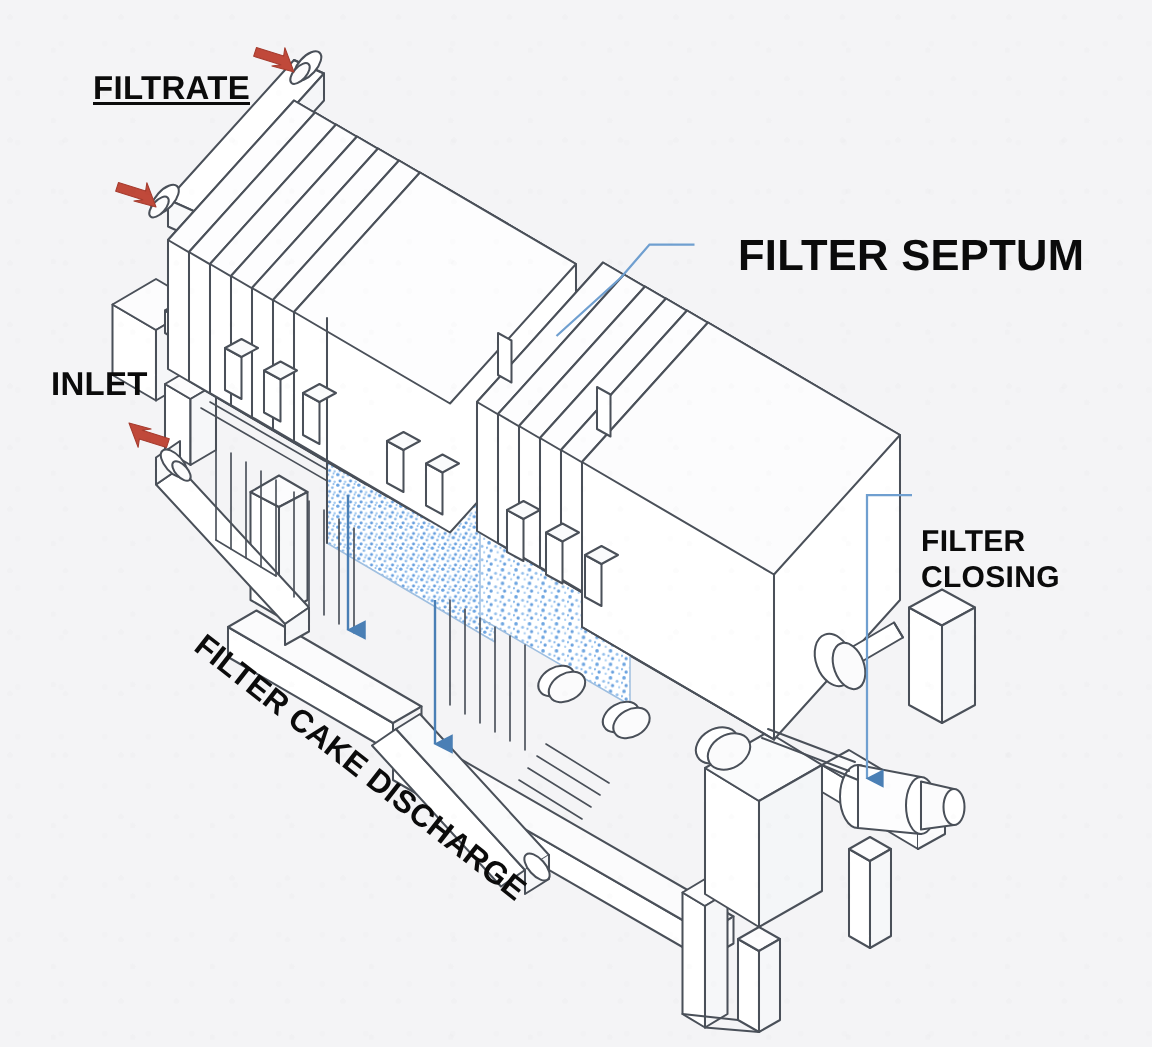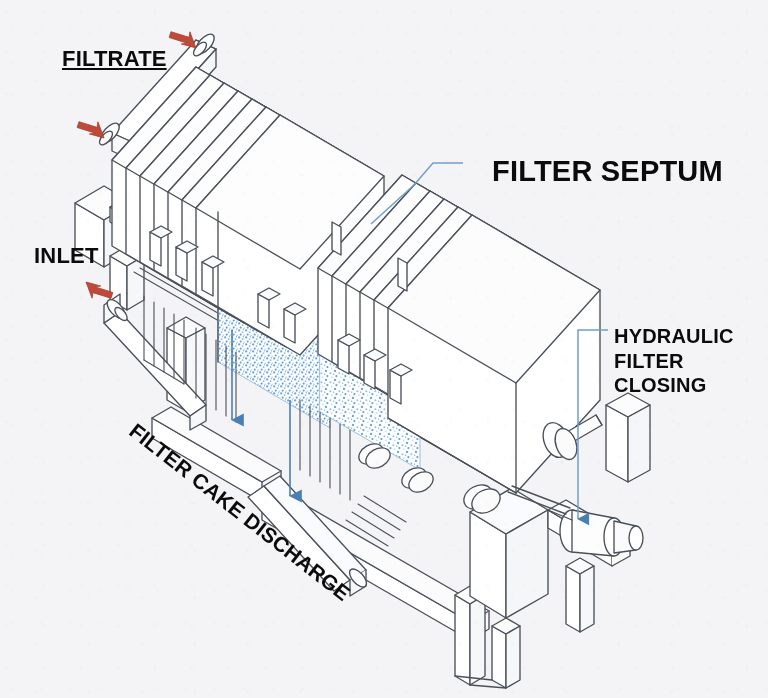--- a/index.html
+++ b/index.html
@@ -348,13 +348,13 @@
   </g>
 </svg>
 </div>
 
 <div class="noisefilm"></div>
 
 <div class="lbl" id="lbl-filtrate">FILTRATE</div>
 <div class="lbl" id="lbl-inlet">INLET</div>
 <div class="lbl" id="lbl-septum">FILTER SEPTUM</div>
 <div class="lbl" id="lbl-cake">FILTER CAKE DISCHARGE</div>
-<div class="lbl" id="lbl-closing"><br><span>HYDRAULIC</span><br><span>FILTER</span><br><span>CLOSING</span></div>
+<div class="lbl" id="lbl-closing"><br><br><span>FILTER</span><br><span>CLOSING</span></div>
 
 </body></html>

